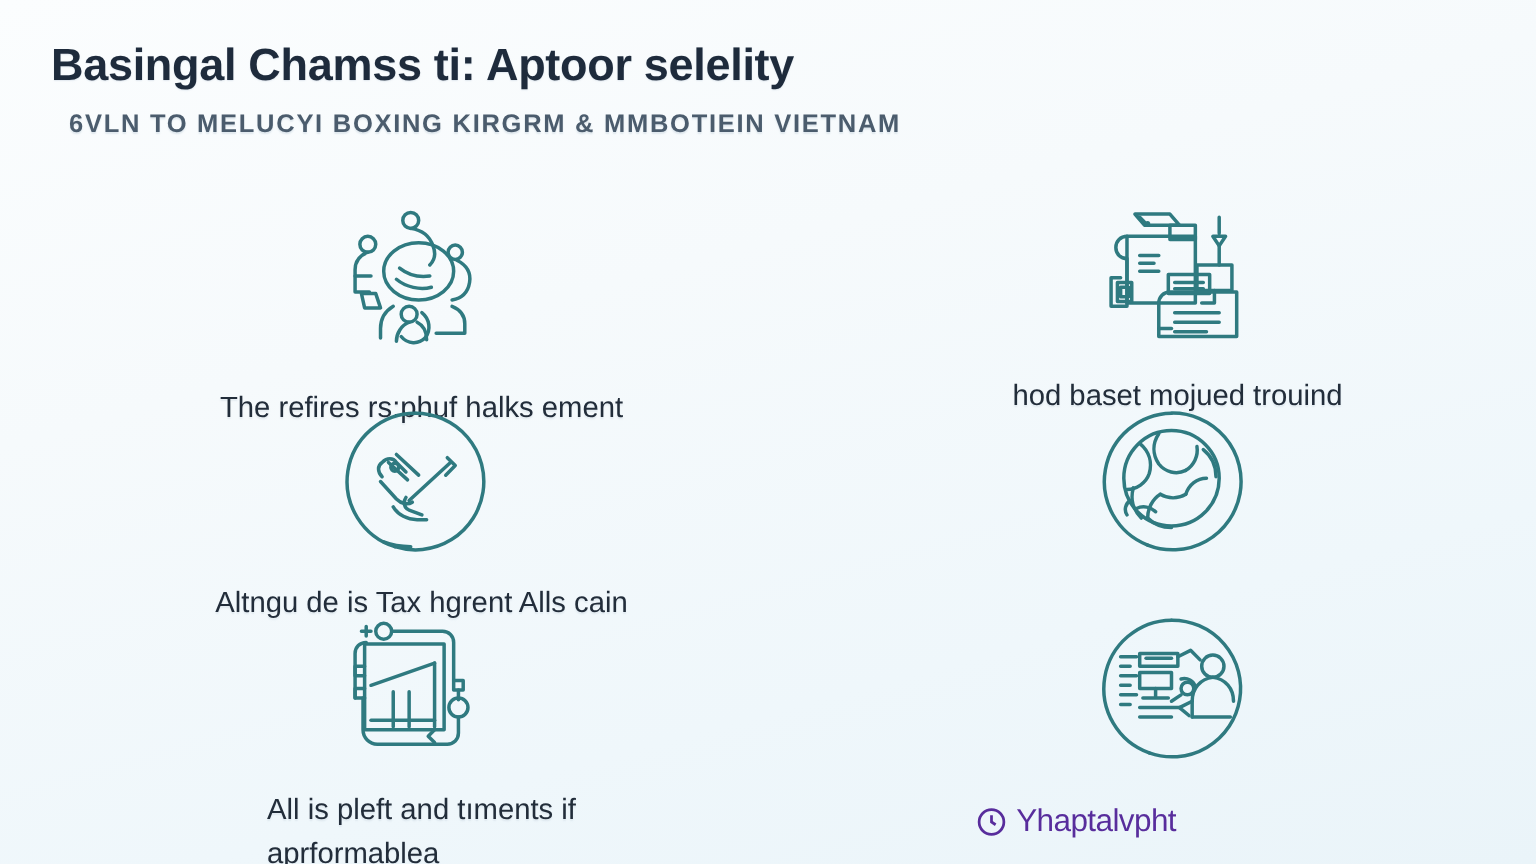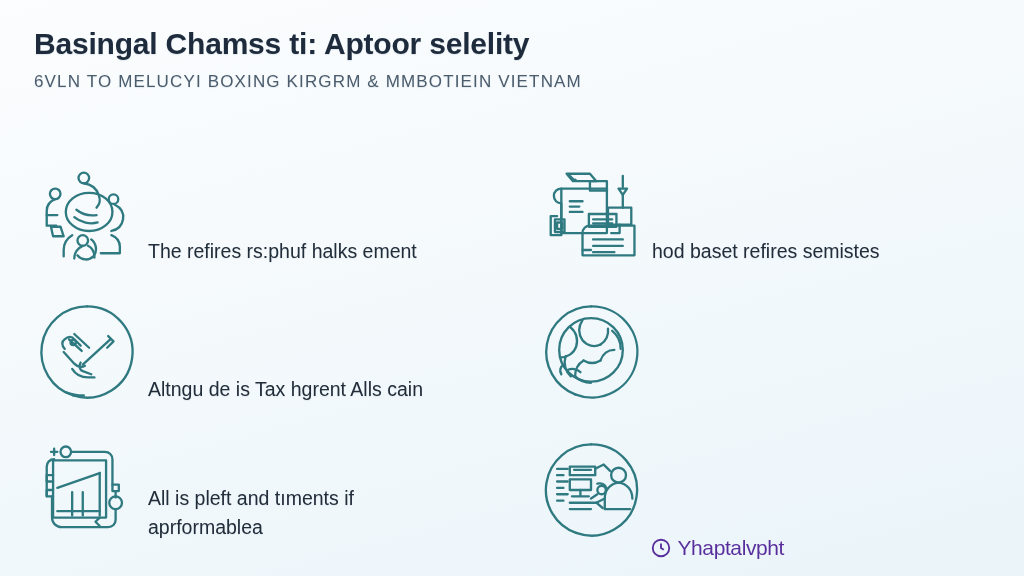--- a/index.html
+++ b/index.html
@@ -31,43 +31,44 @@
     font-weight: 700;
     letter-spacing: -0.2px;
     color: #1e2b3c;
     line-height: 1.18;
     margin: 0 0 11px 0;
     white-space: nowrap;
     text-shadow: 0 1px 1px rgba(160,180,200,0.28);
   }
   #subtitle {
     font-size: 17px;
-    font-weight: 400;
+    font-weight: 700;
     letter-spacing: 1.15px;
     color: #4b5c6d;
     line-height: 1.2;
-    margin: 0;
+    margin: 12px;
     white-space: nowrap;
     text-shadow: 0 1px 1px rgba(170,190,205,0.3);
   }
 
   
   #features {
     margin-top: 36px;
     display: grid;
     grid-template-columns: 490px 490px;
     grid-auto-rows: 138px;
     column-gap: 14px;
     row-gap: 0;
   }
 
   .feature {
     display: flex;
-    align-items: flex-end;
+    align-items: center;
     padding-left: 4px;
+    flex-direction: column;
   }
 
   .feature-icon {
     flex: 0 0 auto;
     width: 106px;
     height: 106px;
     display: flex;
     align-items: center;
     justify-content: center;
     color: #2f7a80;
@@ -170,21 +171,21 @@
           <rect x="66" y="44" width="22" height="16"></rect>
           <path d="M77 60v8h-8"></path>
           <path d="M48 50h26v12H48z"></path>
           <path d="M52 55h18M52 59h18"></path>
           <path d="M42 68c0-4 3-7 7-7h42v28H42z"></path>
           <path d="M52 74h28M52 80h28M52 86h20"></path>
           <path d="M42 84h8"></path>
         </svg>
       </div>
       <div class="feature-text">
-        <span class="line">hod baset refires semistes</span>
+        <span class="line">hod baset mojued trouind</span>
       </div>
     </div>
 
     <div class="feature lines-2">
       <div class="feature-icon">
         <svg viewBox="0 0 100 100" fill="none" stroke="currentColor" stroke-width="2.2" stroke-linecap="round" stroke-linejoin="round">
           <path d="M50 7a43 43 0 1 1-13 84"></path>
           <path d="M37 91A43 43 0 0 1 50 7"></path>
           <path d="M30 88c5 2 11 3 17 3"></path>
           <path d="M29 47c-3-3-3-7 0-9 3-3 7-3 9 0l6 6"></path>

